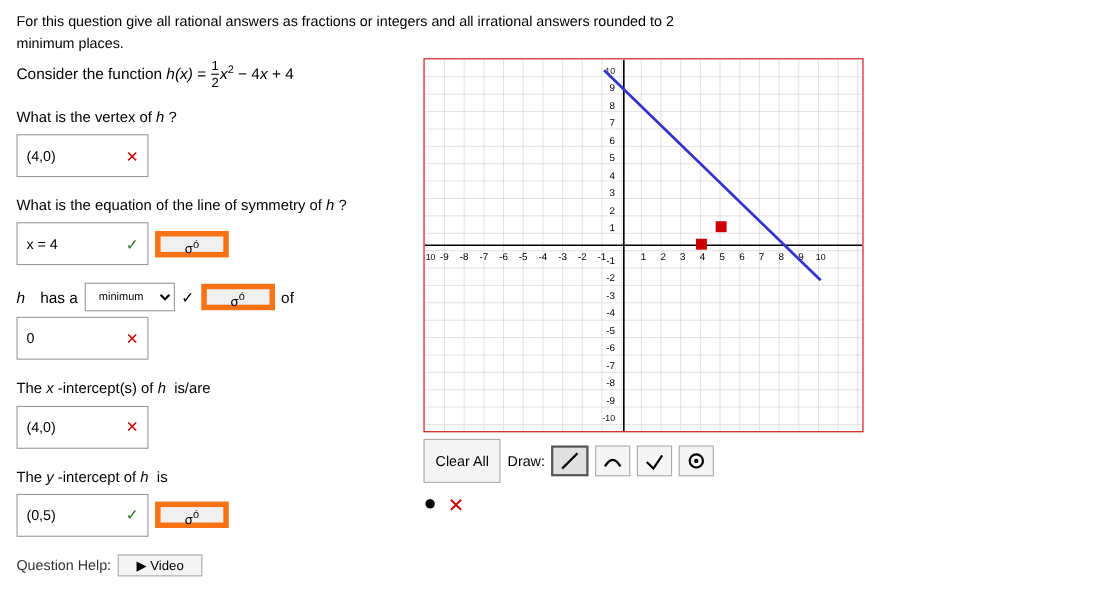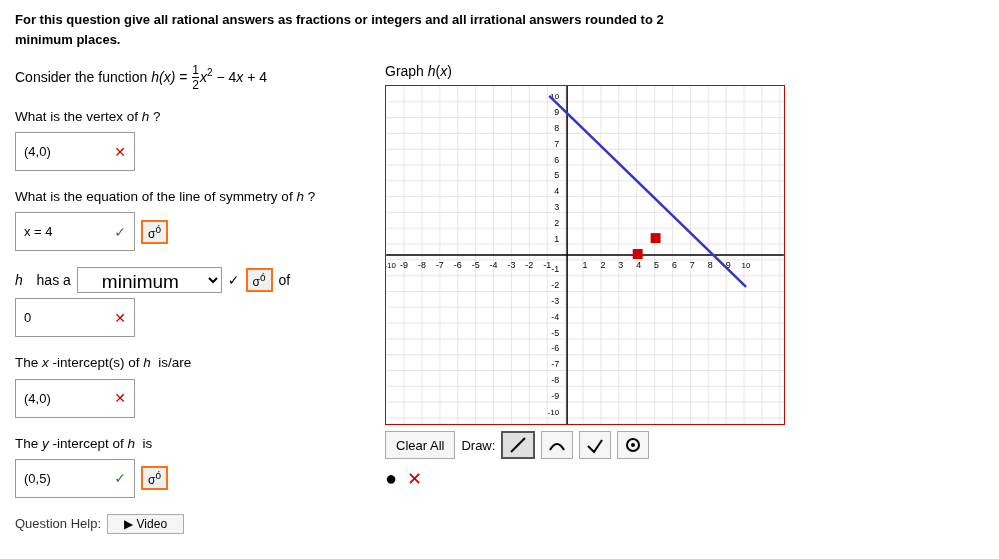--- a/index.html
+++ b/index.html
@@ -7,23 +7,22 @@
       font-family: Arial, sans-serif;
       font-size: 14px;
       background: #fff;
       color: #000;
       width: 999px;
       min-height: 559px;
       padding: 10px 15px;
     }
     .instructions {
       font-size: 13px;
-      margin-bottom: 14px;
+      margin-bottom: 4px;
       line-height: 1.5;
-      font-weight: bold;
     }
     .main-layout {
       display: flex;
     }
     .left-panel {
       width: 370px;
       flex-shrink: 0;
     }
     .function-title {
       font-size: 14px;
@@ -61,30 +60,30 @@
       color: #cc0000;
       font-size: 14px;
       cursor: pointer;
     }
     .answer-box .check-mark {
       color: #2a7a2a;
       font-size: 14px;
     }
     .sigma-btn {
       background: #f0f0f0;
-      border: 2px solid #f97316;
-      padding: 2px 5px;
+      border: 5px solid #f97316;
+      padding: 2px 22px;
       font-size: 12px;
       cursor: pointer;
       height: 24px;
     }
     .inline-select {
       border: 1px solid #999;
-      padding: 2px 20px;
-      font-size: 19px;
+      padding: 2px 8px;
+      font-size: 10px;
       height: 26px;
       background: #fff;
       cursor: pointer;
     }
     .has-minimum-row {
       display: flex;
       align-items: center;
       gap: 6px;
       margin-bottom: 5px;
     }
@@ -112,21 +111,21 @@
       align-items: center;
       gap: 6px;
       margin-top: 6px;
     }
     .toolbar-btn {
       border: 1px solid #aaa;
       background: #f5f5f5;
       padding: 3px 10px;
       font-size: 13px;
       cursor: pointer;
-      height: 28px;
+      height: 40px;
     }
     .draw-label {
       font-size: 13px;
     }
     .draw-tool {
       border: 1px solid #aaa;
       background: #f5f5f5;
       padding: 2px 6px;
       cursor: pointer;
       font-size: 16px;
@@ -261,23 +260,20 @@
     <div class="question-help">
       <span>Question Help:</span>
       <button class="video-btn">
         <span>▶</span>
         <span>Video</span>
       </button>
     </div>
   </div>
 
   <div class="right-panel">
-    <div class="graph-title">
-      Graph <em>h</em>(<em>x</em>)
-    </div>
     <div class="graph-container">
       <svg class="graph-svg" viewBox="0 0 400 340" xmlns="http://www.w3.org/2000/svg">
 
         <defs>
           <pattern id="grid" width="18.18" height="15.9" patternUnits="userSpaceOnUse">
             <path d="M 18.18 0 L 0 0 0 15.9" fill="none" stroke="#ccc" stroke-width="0.5"></path>
           </pattern>
         </defs>
         <rect width="400" height="340" fill="white"></rect>
 

